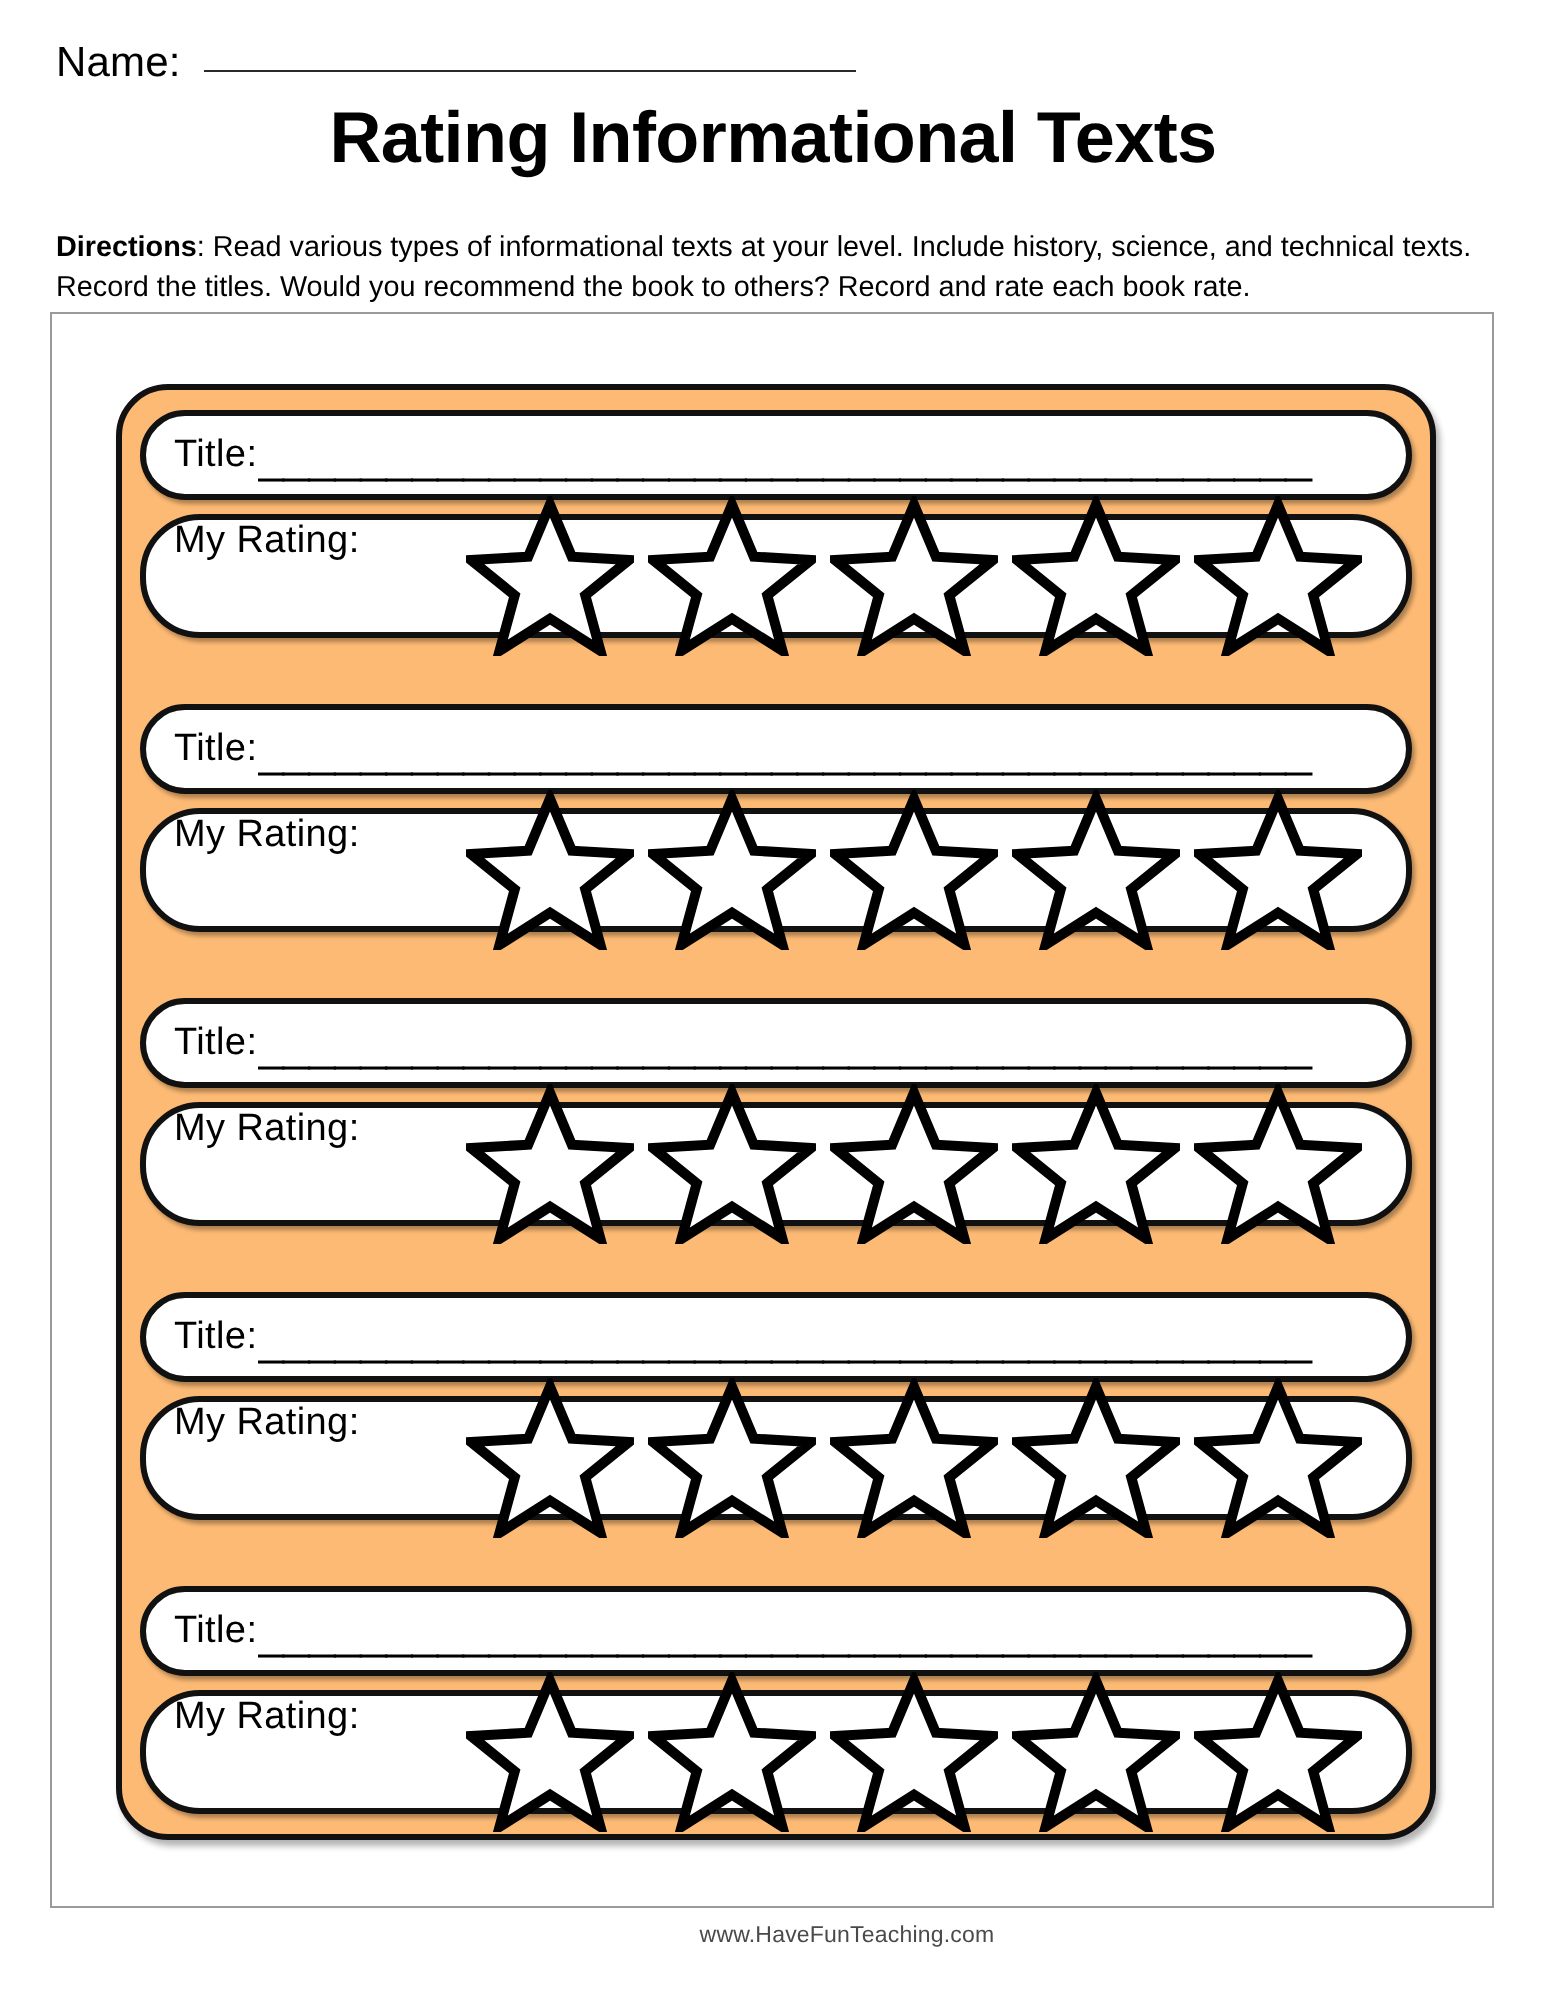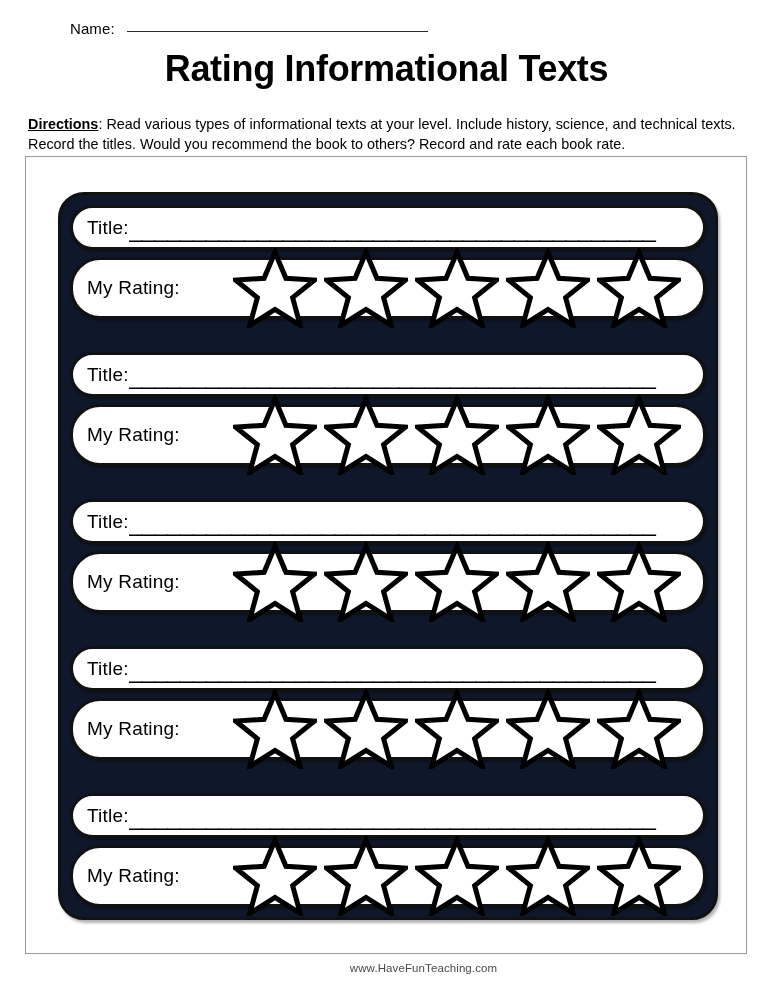--- a/index.html
+++ b/index.html
@@ -19,24 +19,23 @@
   
   .name-row {
     position: absolute;
     left: 28px;
     top: 20px;
     display: flex;
     align-items: baseline;
     width: 400px;
   }
   .name-label {
-    font-size: 15px;
+    font-size: 21px;
     letter-spacing: 0.1px;
     white-space: nowrap;
-    margin-left: 42px;
   }
   .name-rule {
     flex: 1;
     margin-left: 12px;
     border-bottom: 1.4px solid #2a2a2a;
     height: 1px;
     position: relative;
     top: -2px;
   }
 
@@ -56,42 +55,42 @@
   
   .directions {
     position: absolute;
     left: 28px;
     top: 114px;
     width: 716px;
     font-size: 14.4px;
     line-height: 1.42;
     text-align: left;
   }
-  .directions b { font-weight: bold; text-decoration: underline; }
+  .directions b { font-weight: bold; }
 
   
   .frame {
     position: absolute;
     left: 25px;
     top: 156px;
     width: 722px;
     height: 798px;
     border: 1.3px solid #9a9a9a;
     box-sizing: border-box;
     background: #ffffff;
   }
 
   
   .panel {
     position: absolute;
     left: 58px;
     top: 192px;
     width: 660px;
     height: 728px;
-    background: #0f172a;
+    background: #fdba74;
     border: 3px solid #111111;
     border-radius: 26px;
     box-sizing: border-box;
     padding: 10px 9px;
     box-shadow: 2px 3px 3px rgba(0,0,0,0.30);
   }
 
   .rows {
     display: flex;
     flex-direction: column;
@@ -135,21 +134,21 @@
   
   .rating-bar {
     position: relative;
     height: 62px;
     margin-top: 7px;
     background: #ffffff;
     border: 3px solid #111111;
     border-radius: 30px;
     box-sizing: border-box;
     display: flex;
-    align-items: center;
+    align-items: flex-start;
     padding-left: 14px;
     box-shadow: 1.5px 2px 2px rgba(0,0,0,0.32);
   }
   .rating-label {
     font-size: 19px;
     white-space: nowrap;
     letter-spacing: 0.2px;
     position: relative;
     z-index: 2;
   }

